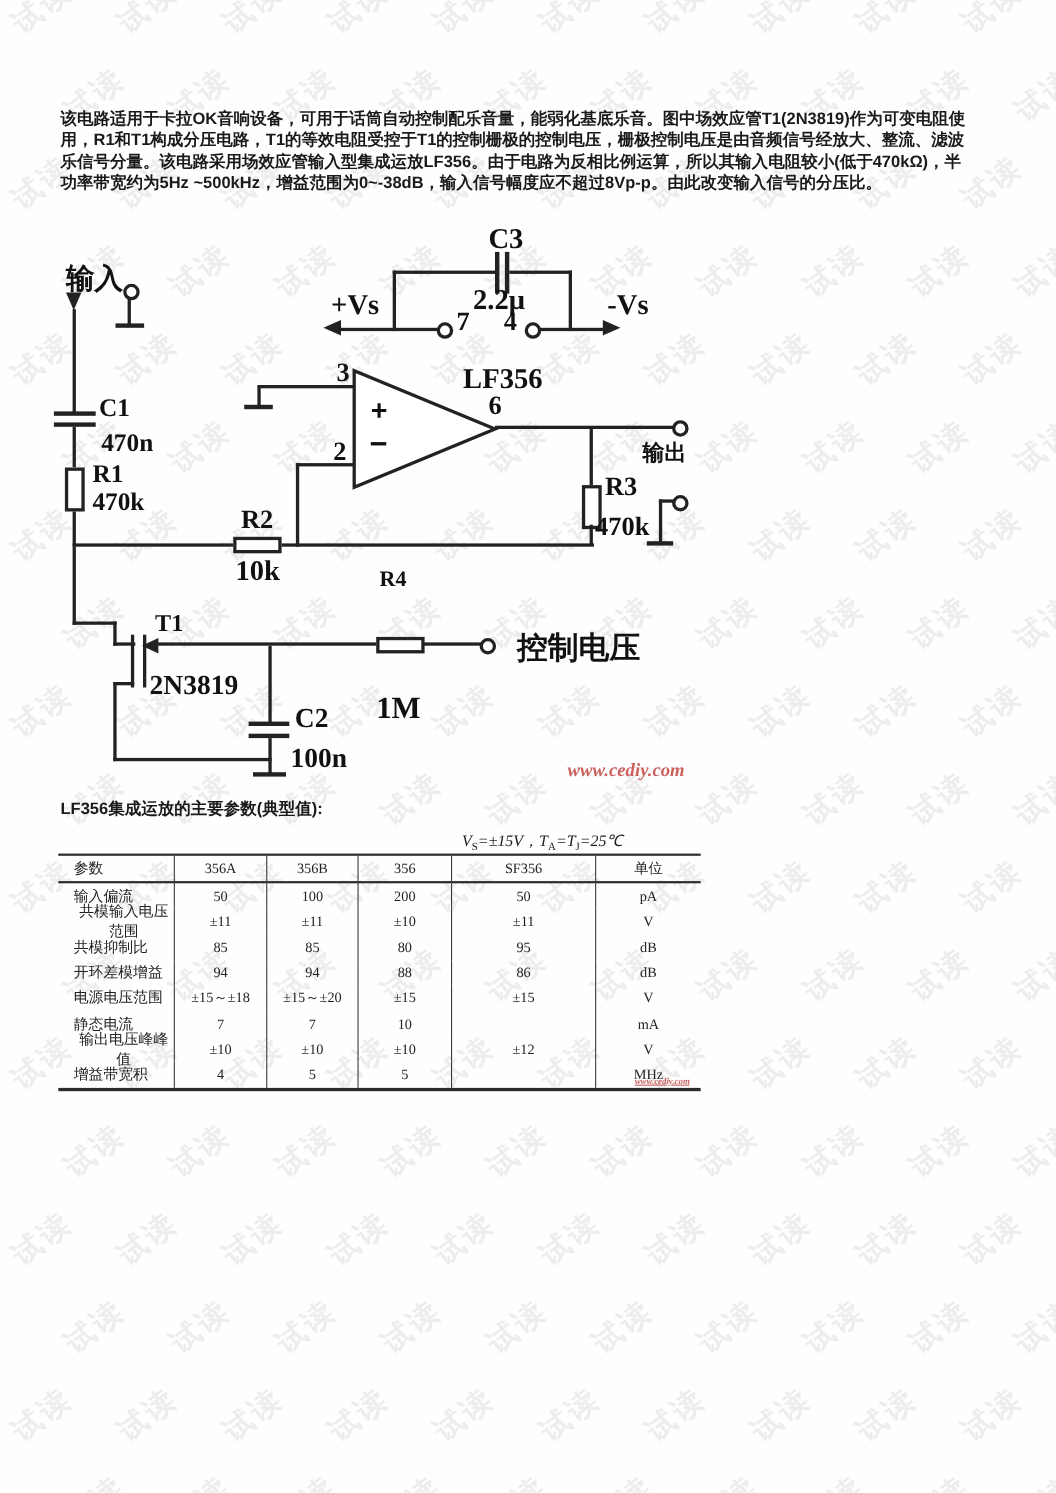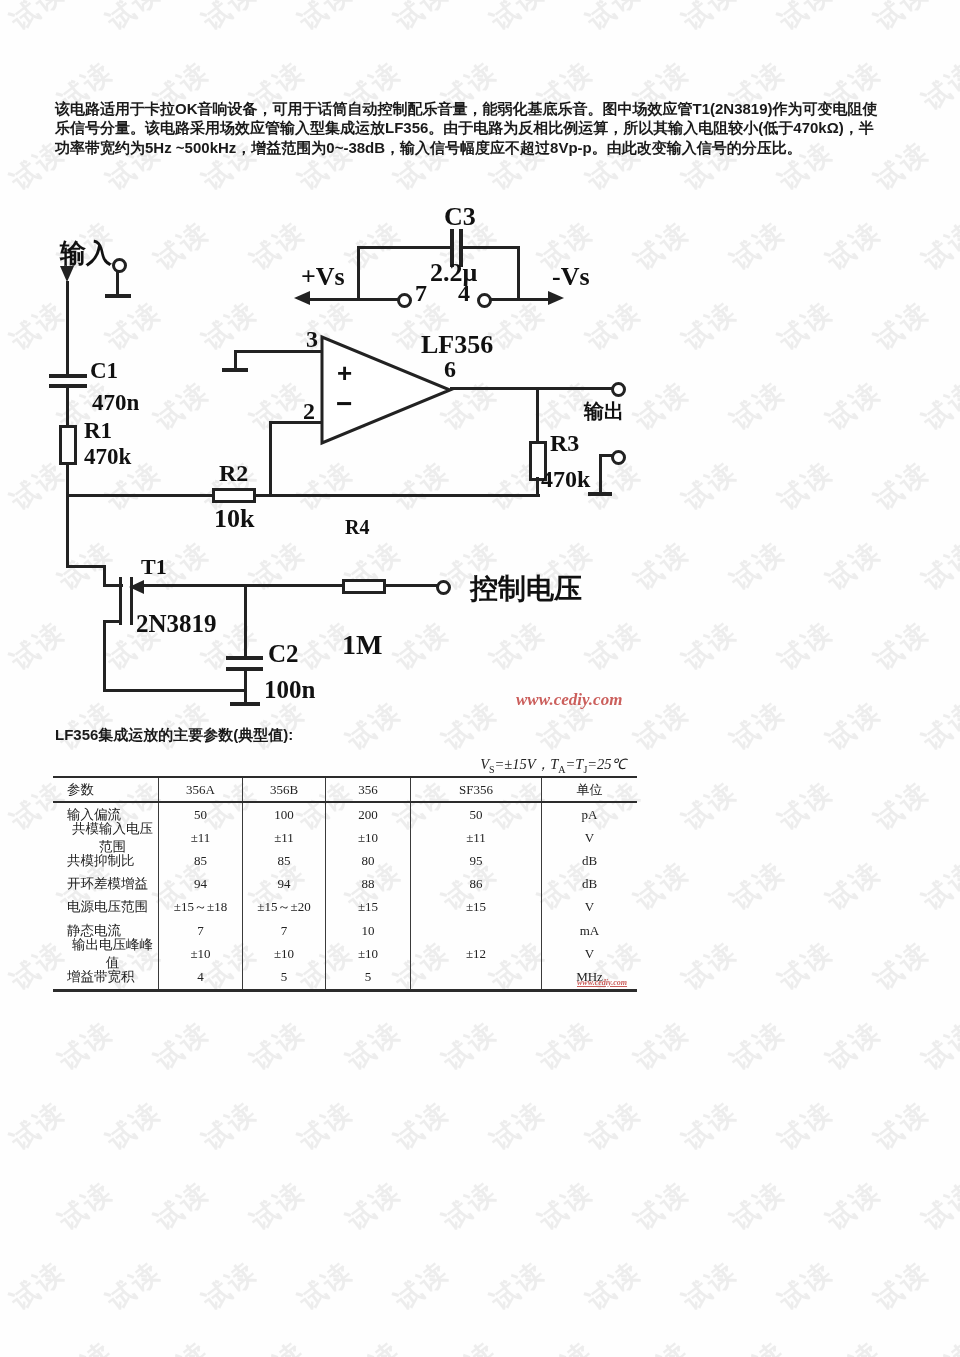--- a/index.html
+++ b/index.html
@@ -29,21 +29,21 @@
   .arr-left{position:absolute;width:0;height:0;border-top:7px solid transparent;
             border-bottom:7px solid transparent;border-right:16px solid #222;}
   .arr-right{position:absolute;width:0;height:0;border-top:7px solid transparent;
              border-bottom:7px solid transparent;border-left:16px solid #222;}
   .chan{position:absolute;width:8px;border-left:3px solid #222;border-right:3px solid #222;}
   .slab{position:absolute;font-family:"Liberation Serif","DejaVu Serif",serif;font-weight:bold;color:#111;}
   .cjk{position:absolute;font-family:"Liberation Sans",sans-serif;font-weight:bold;color:#111;}
   .credit{position:absolute;font-family:"Liberation Serif",serif;font-style:italic;font-weight:bold;z-index:2;}
   
   .cond{position:absolute;font-family:"Liberation Serif",serif;font-style:italic;font-size:14.5px;
-        text-align:right;color:#222;}
+        color:#222;}
   .cond sub{font-size:10px;font-style:normal;}
   .ptable{position:absolute;border-top:2px solid #2c2c2c;border-bottom:3px solid #2c2c2c;
           font-family:"Liberation Serif","DejaVu Serif",serif;color:#222;}
   .trow{display:flex;align-items:center;}
   .thead{height:23px;border-bottom:2px solid #2c2c2c;font-size:13.5px;}
   .tbody .trow{height:23.2px;}
   .tcell{height:100%;display:flex;align-items:center;justify-content:center;font-size:13px;
          box-sizing:border-box;}
   .tcell.c0{justify-content:flex-start;padding-left:14px;font-size:13.5px;}
   .tcell:not(.c0){border-left:1.5px solid #3a3a3a;}
@@ -234,20 +234,21 @@
       <div class="wm" style="color: rgb(237, 237, 237); left: 632px; top: 1348px;">试读</div>
       <div class="wm" style="color: rgb(237, 237, 237); left: 728px; top: 1348px;">试读</div>
       <div class="wm" style="color: rgb(237, 237, 237); left: 824px; top: 1348px;">试读</div>
       <div class="wm" style="color: rgb(237, 237, 237); left: 920px; top: 1348px;">试读</div>
     </div>
 
   <div class="content">
 
     <div class="abs para" style="left:55px;top:99px;">
       <div>该电路适用于卡拉OK音响设备，可用于话筒自动控制配乐音量，能弱化基底乐音。图中场效应管T1(2N3819)作为可变电阻使</div>
+      <div>用，R1和T1构成分压电路，T1的等效电阻受控于T1的控制栅极的控制电压，栅极控制电压是由音频信号经放大、整流、滤波</div>
       <div>乐信号分量。该电路采用场效应管输入型集成运放LF356。由于电路为反相比例运算，所以其输入电阻较小(低于470kΩ)，半</div>
       <div>功率带宽约为5Hz ~500kHz，增益范围为0~-38dB，输入信号幅度应不超过8Vp-p。由此改变输入信号的分压比。</div>
     </div>
 
     <div class="cjk" style="left:60px;top:236px;font-size:26px;">输入</div>
     <div class="arr-down" style="left:60px;top:266px;"></div>
     <div class="term" style="left:112px;top:258px;"></div>
     <div class="wire v3" style="left:116px;top:271px;height:24px;"></div>
     <div class="gnd" style="left:105px;top:294px;width:26px;"></div>
     <div class="wire v3" style="left:66px;top:281px;height:94px;"></div>

